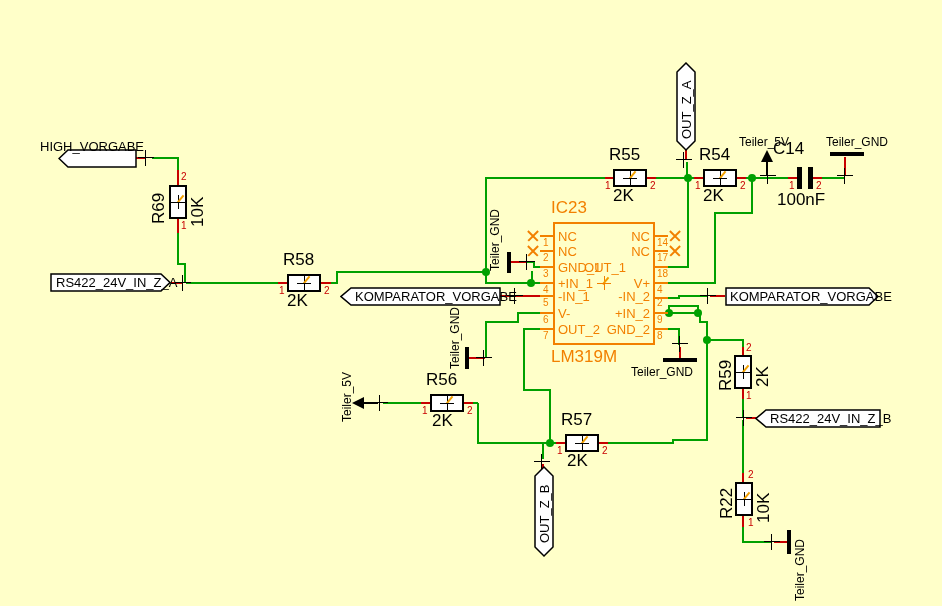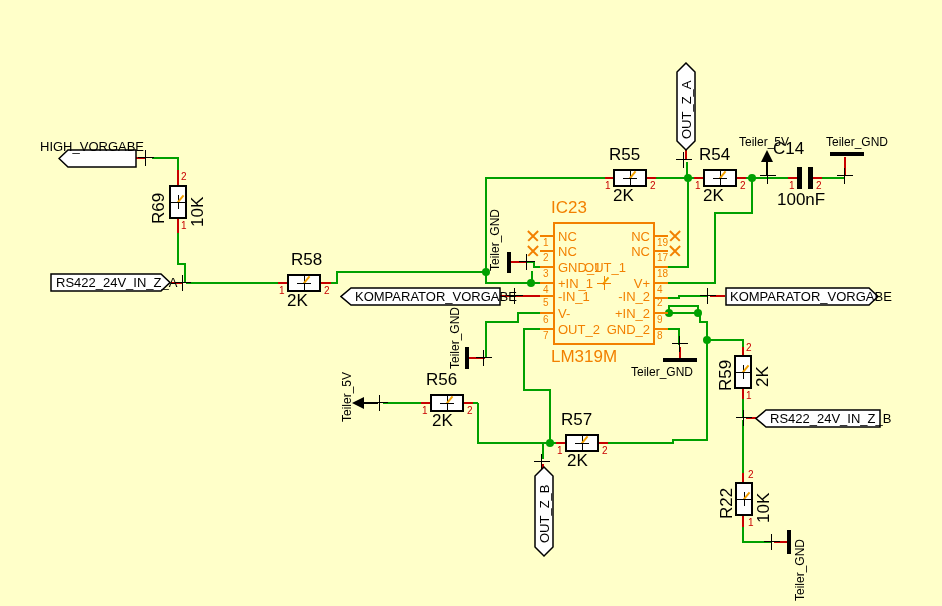--- a/index.html
+++ b/index.html
@@ -213,33 +213,33 @@
   <div class="pname" style="left:560px;top:323px;width:90px;text-align:right">GND_2</div>
 
   <div class="inum" style="left:543px;top:238px">1</div>
   <div class="inum" style="left:543px;top:253px">2</div>
   <div class="inum" style="left:543px;top:269px">3</div>
   <div class="inum" style="left:543px;top:285px">4</div>
   <div class="inum" style="left:543px;top:298px">5</div>
   <div class="inum" style="left:543px;top:315px">6</div>
   <div class="inum" style="left:543px;top:331px">7</div>
 
-  <div class="inum" style="left:657px;top:238px">19</div>
+  <div class="inum" style="left:657px;top:238px">14</div>
   <div class="inum" style="left:657px;top:253px">17</div>
   <div class="inum" style="left:657px;top:269px">18</div>
   <div class="inum" style="left:657px;top:285px">4</div>
   <div class="inum" style="left:657px;top:298px">2</div>
   <div class="inum" style="left:657px;top:315px">9</div>
   <div class="inum" style="left:657px;top:331px">8</div>
 
   <div class="rbody" style="left:287px;top:274px;width:34px;height:18px"></div>
   <div class="org" style="left:297px;top:276px">
       <span class="tick" style="left:5px;top:3px"></span>
     </div>
-  <div class="t" style="left:291px;top:251px">R58</div>
+  <div class="t" style="left:283px;top:251px">R58</div>
   <div class="t" style="left:287px;top:292px">2K</div>
   <div class="pnum" style="left:279px;top:286px">1</div>
   <div class="pnum" style="left:324px;top:286px">2</div>
 
   <div class="rbody" style="left:613px;top:169px;width:34px;height:18px"></div>
   <div class="org" style="left:623px;top:171px">
       <span class="tick" style="left:5px;top:3px"></span>
     </div>
   <div class="t" style="left:609px;top:146px">R55</div>
   <div class="t" style="left:613px;top:187px">2K</div>

